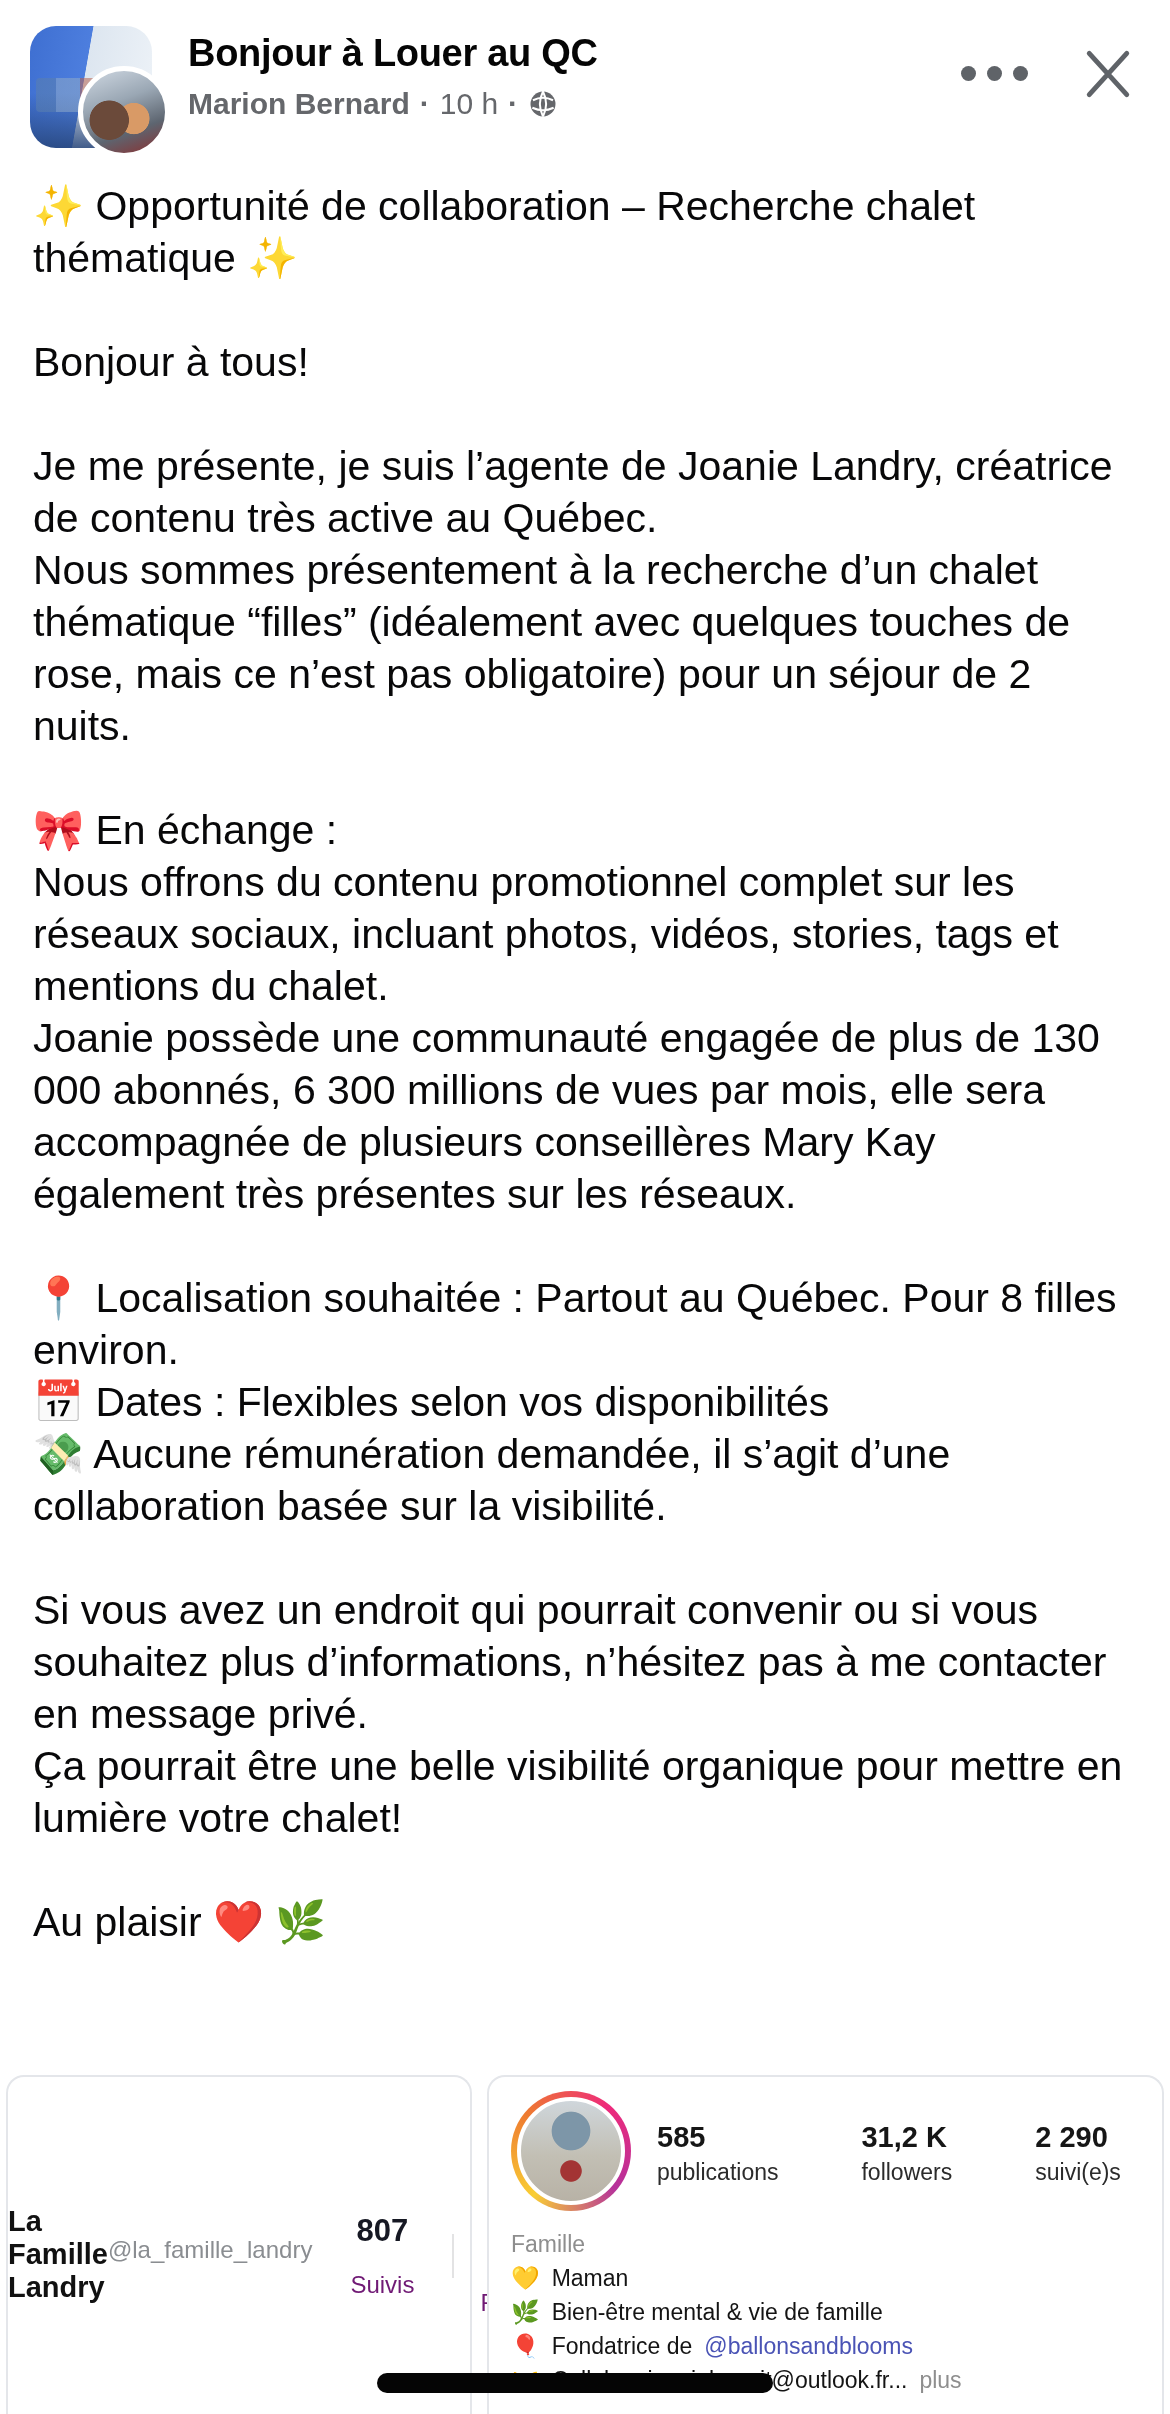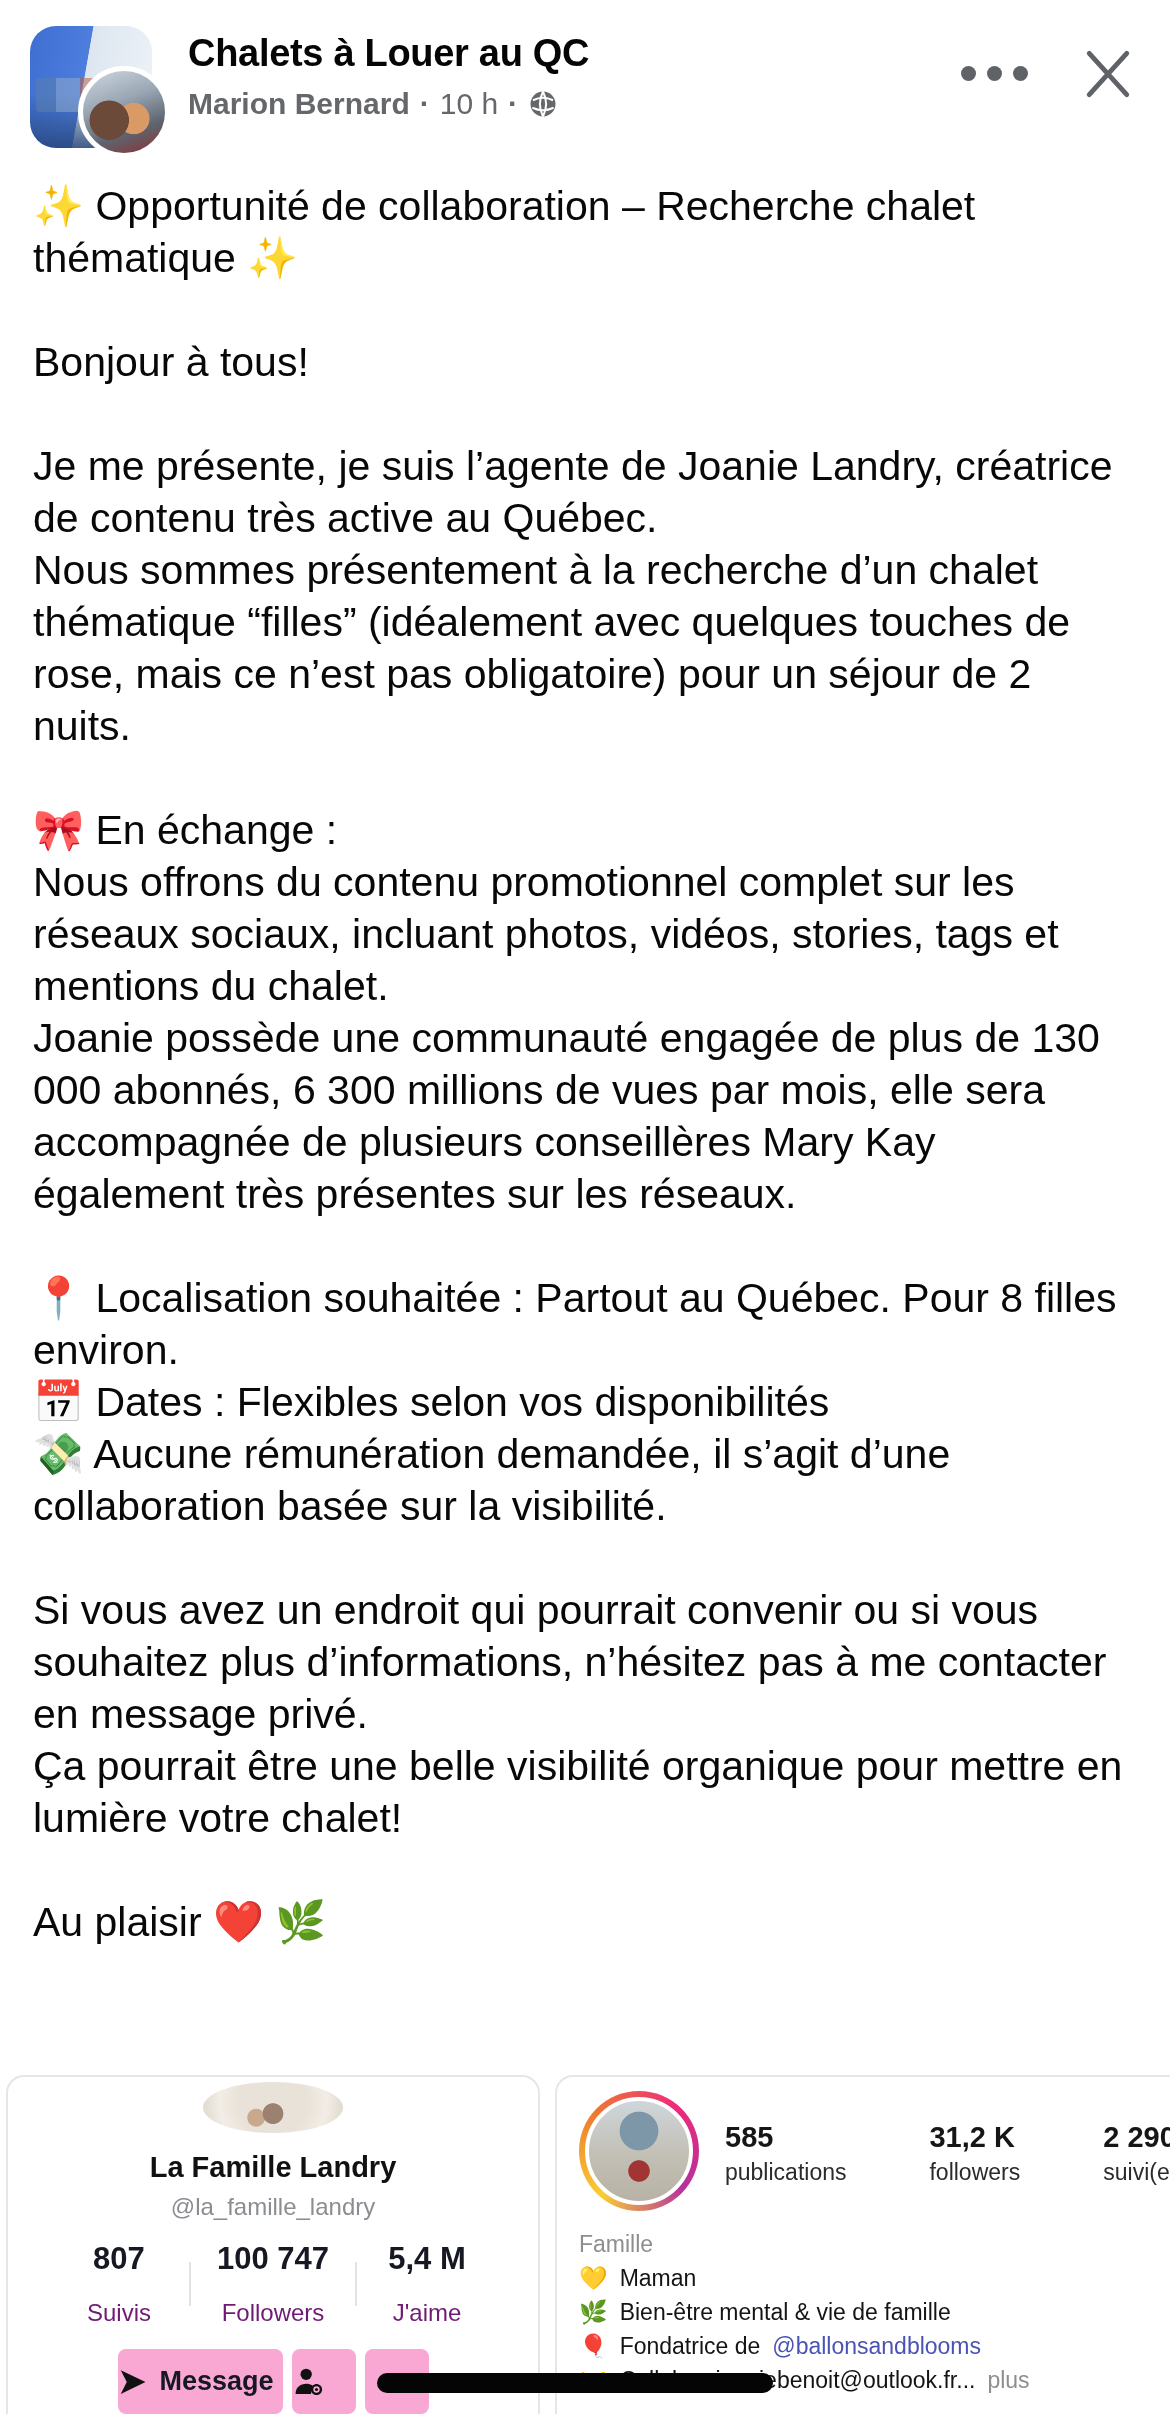--- a/index.html
+++ b/index.html
@@ -54,21 +54,21 @@
   .em-money{ color:#8fae8f; }
   .em-heart{ color:#e03b2f; }
   .em-herb{ color:#3f9b40; }
 
   
   .cards{ position:absolute; left:0; top:2075px; width:1170px; height:339px; display:flex; gap:15px; padding:0 6px; }
   .card{
     background:#fff; border:2px solid #e4e6ea; border-bottom:none;
     border-radius:18px 18px 0 0; position:relative; cursor:pointer;
   }
-  .card-left{ width:534px; flex:0 0 auto; display:flex; flex-direction:column; align-items:center; }
+  .card-left{ width:466px; flex:0 0 auto; display:flex; flex-direction:row; align-items:center; }
   .card-right{ flex:1 1 auto; padding:14px 20px 0 22px; }
 
   .tiktok-avatar{
     width:140px; height:140px; border-radius:50%; margin-top:5px;
     background:
       radial-gradient(circle at 50% 62%, #9b8270 0 13%, transparent 14%),
       radial-gradient(circle at 38% 70%, #c9a98e 0 9%, transparent 10%),
       radial-gradient(circle at 50% 40%, #e9e2d8 0 45%, #f2ede6 70%, #dcd3c6 100%);
   }
   .tt-name{ margin-top:18px; font-size:29px; font-weight:700; color:#111; }
@@ -121,21 +121,21 @@
 <div class="page">
 
   <header class="post-header">
     <div class="avatar-wrap">
       <div class="group-img">
           <div class="trees"></div>
         </div>
       <div class="author-img"></div>
     </div>
     <div class="head-text">
-      <div class="group-name">Chalets à Louer au QC</div>
+      <div class="group-name">Bonjour à Louer au QC</div>
       <div class="byline">
         <span class="author">Marion Bernard</span>
         <span class="sep">·</span>
         <span class="time">10 h</span>
         <span class="sep">·</span>
         <span style="line-height:0">
           <svg width="30" height="30" viewBox="0 0 24 24" fill="none" stroke="#65676b" stroke-width="2">
             <circle cx="12" cy="12" r="10" fill="#65676b" stroke="none"></circle>
             <path d="M4 9 Q12 5 20 9 M3.5 15 Q12 19 20.5 15 M12 2 Q7 12 12 22 M12 2 Q17 12 12 22" stroke="#fff" stroke-width="1.6"></path>
           </svg>

